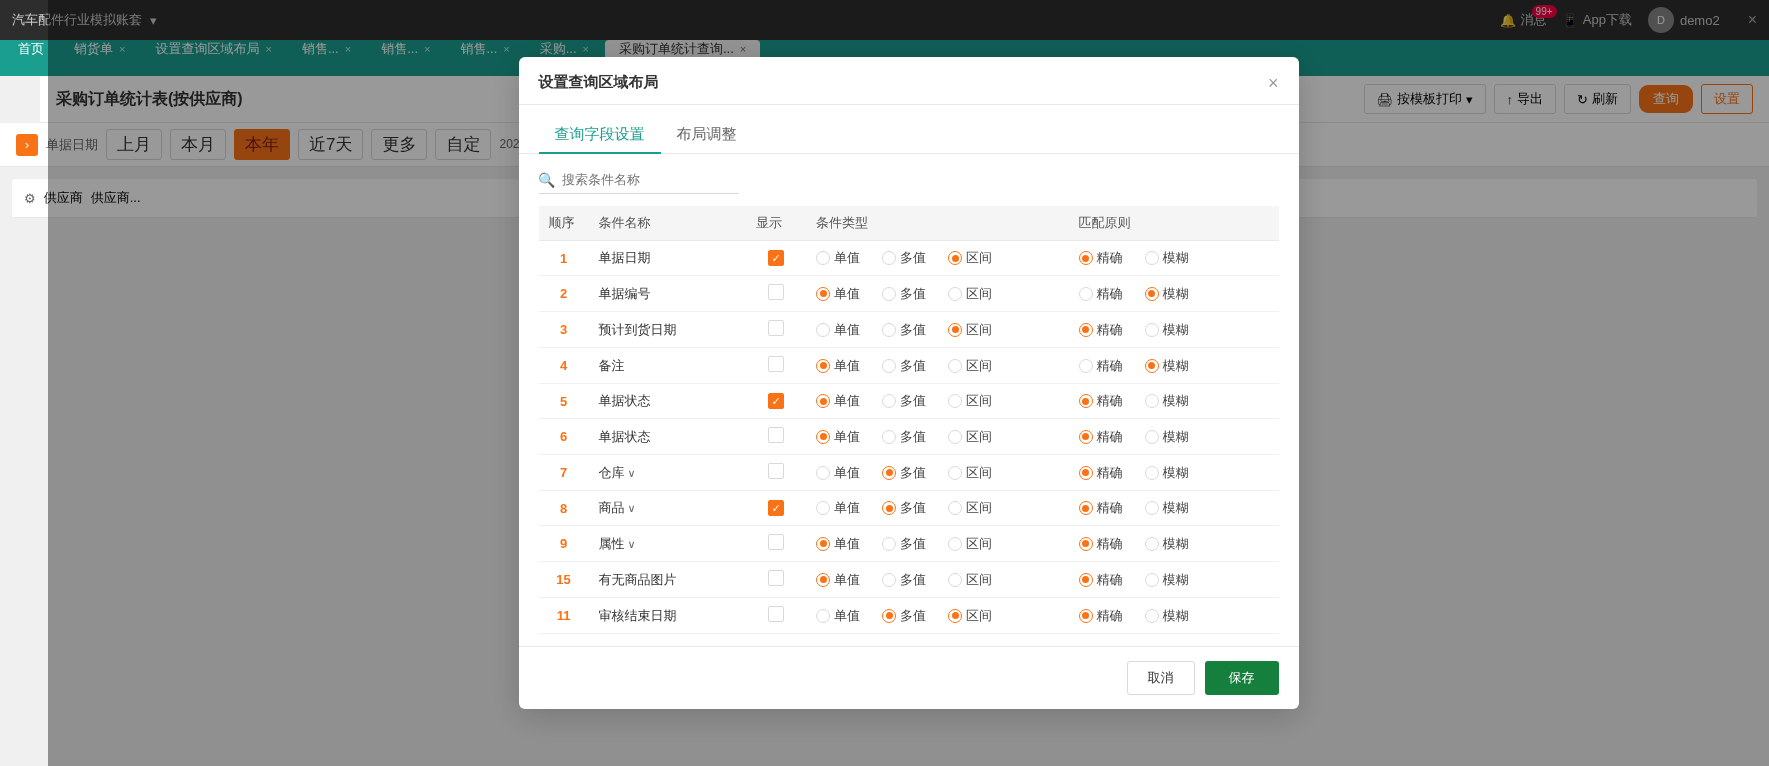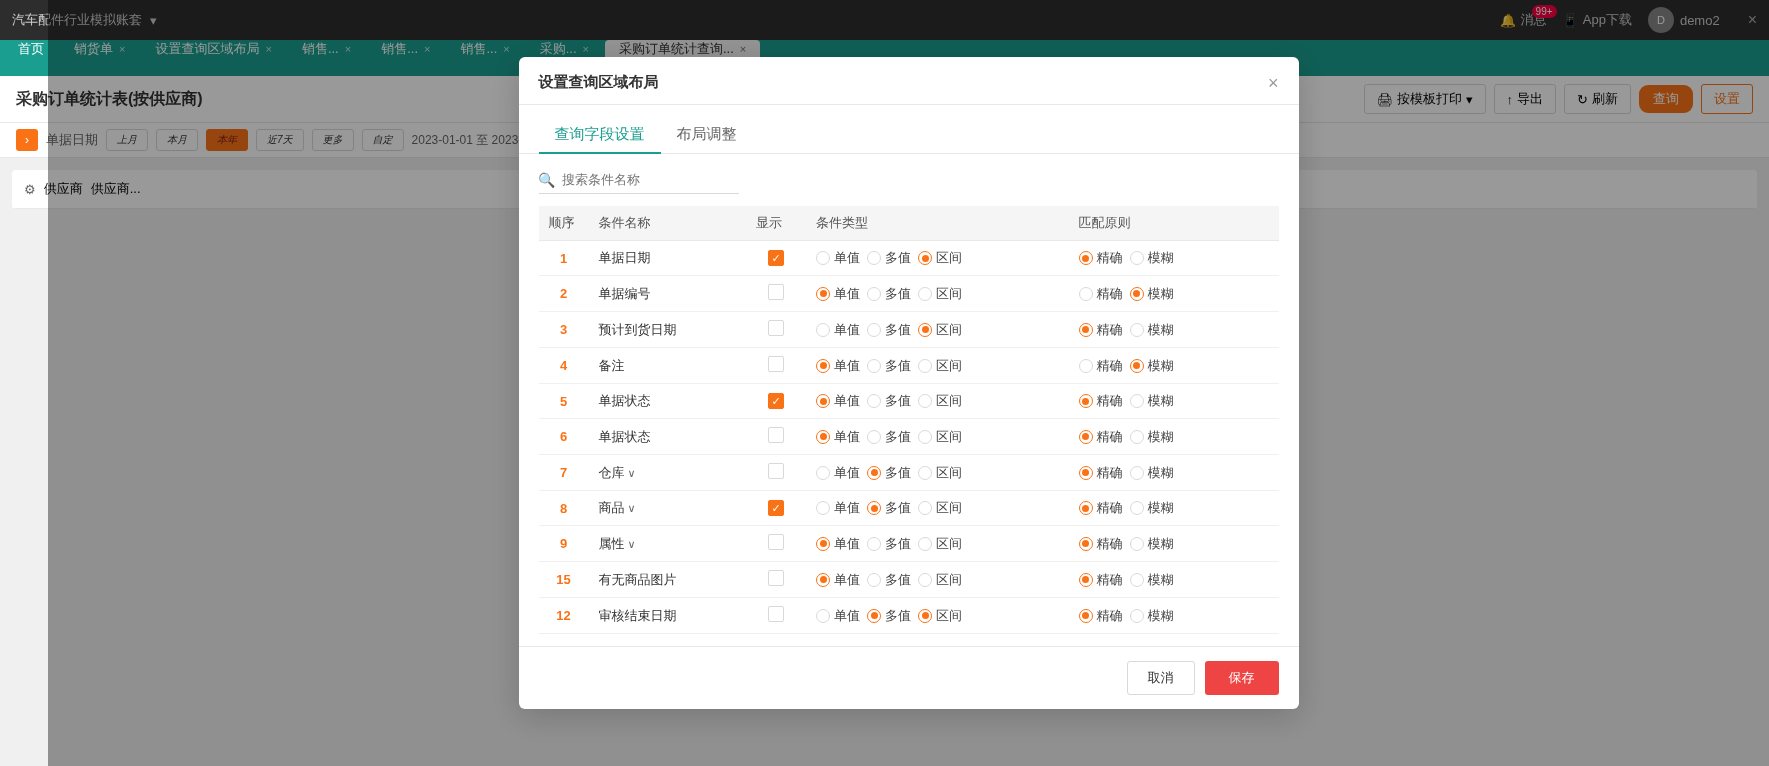--- a/index.html
+++ b/index.html
@@ -48,39 +48,40 @@
     .tab-item .tab-close { font-size: 11px; opacity: 0.7; }
 
     
     .page-header {
       background: #fff;
       padding: 8px 16px;
       display: flex;
       align-items: center;
       justify-content: space-between;
       border-bottom: 1px solid #e8e8e8;
+      margin-left: 40px;
     }
     .page-title { font-size: 16px; font-weight: bold; color: #333; }
     .header-actions { display: flex; align-items: center; gap: 8px; }
     .btn-outline { border: 1px solid #d9d9d9; background: #fff; padding: 5px 12px; border-radius: 3px; cursor: pointer; font-size: 13px; display: flex; align-items: center; gap: 4px; }
     .btn-orange { background: #f97316; color: #fff; border: none; padding: 5px 14px; border-radius: 9px; cursor: pointer; font-size: 13px; }
     .btn-orange-outline { border: 1px solid #f97316; color: #f97316; background: #fff; padding: 5px 12px; border-radius: 3px; cursor: pointer; font-size: 13px; }
 
     
     .filter-bar {
       background: #fff;
       padding: 6px 16px;
       display: flex;
       align-items: center;
       gap: 8px;
       border-bottom: 1px solid #e8e8e8;
     }
     .filter-toggle { background: #f97316; color: #fff; border: none; width: 22px; height: 22px; border-radius: 3px; cursor: pointer; font-size: 12px; display: flex; align-items: center; justify-content: center; }
     .filter-label { font-size: 13px; color: #666; }
-    .filter-btn { padding: 3px 10px; border-radius: 3px; cursor: pointer; font-size: 10px; border: 1px solid transparent; font-style: italic; }
+    .filter-btn { padding: 3px 10px; border-radius: 3px; cursor: pointer; font-size: 17px; border: 1px solid transparent; }
     .filter-btn.default { border-color: #d9d9d9; background: #fff; color: #333; }
     .filter-btn.active { background: #f97316; color: #7f1d1d; border-color: #f97316; }
     .filter-date-range { font-size: 12px; color: #666; }
 
     
     .main-content {
       background: #f0f0f0;
       padding: 12px;
       min-height: 400px;
       position: relative;
@@ -177,21 +178,21 @@
       border: 1px solid #d9d9d9;
       border-radius: 2px;
       display: inline-flex; align-items: center; justify-content: center;
       cursor: pointer;
       background: #fff;
     }
     .custom-checkbox.checked { background: #f97316; border-color: #f97316; }
     .custom-checkbox.checked::after { content: '✓'; color: #fff; font-size: 11px; }
 
     
-    .radio-group { display: flex; align-items: flex-end; gap: 7px; flex-wrap: wrap; }
+    .radio-group { display: flex; align-items: flex-end; gap: 22px; flex-wrap: wrap; }
     .radio-item { display: flex; align-items: center; gap: 4px; cursor: pointer; }
     .custom-radio {
       width: 14px; height: 14px;
       border: 1px solid #d9d9d9;
       border-radius: 50%;
       display: inline-flex; align-items: center; justify-content: center;
       background: #fff;
       cursor: pointer;
     }
     .custom-radio.checked { border-color: #f97316; }
@@ -200,21 +201,21 @@
 
     
     .dialog-footer {
       padding: 14px 20px;
       display: flex;
       justify-content: flex-end;
       gap: 10px;
       border-top: 1px solid #e8e8e8;
     }
     .btn-cancel { padding: 7px 20px; border: 1px solid #d9d9d9; background: #fff; border-radius: 3px; cursor: pointer; font-size: 13px; color: #333; }
-    .btn-save { padding: 7px 24px; background: #ef4444; color: #fff; border: none; border-radius: 3px; cursor: pointer; font-size: 13px; }
+    .btn-save { padding: 7px 24px; background: #15803d; color: #fff; border: none; border-radius: 3px; cursor: pointer; font-size: 13px; }
 
     
     .dialog-body::-webkit-scrollbar { width: 6px; }
     .dialog-body::-webkit-scrollbar-track { background: #f5f5f5; }
     .dialog-body::-webkit-scrollbar-thumb { background: #ccc; border-radius: 3px; }
 
     .chevron { font-size: 11px; color: #666; }
   </style>
 </head>
 <body>
@@ -678,21 +679,21 @@
                     <span class="radio-label">精确</span>
                   </label>
                   <label class="radio-item">
                     <span class="custom-radio"></span>
                     <span class="radio-label">模糊</span>
                   </label>
                 </div>
               </td>
             </tr>
             <tr>
-              <td class="td-order" style="color: rgb(249, 115, 22);">12</td>
+              <td class="td-order" style="color: rgb(249, 115, 22);">11</td>
               <td class="td-name"><span>审核结束日期</span></td>
               <td class="td-display"><span class="custom-checkbox"></span></td>
               <td class="td-type">
                 <div class="radio-group">
                   <label class="radio-item">
                     <span class="custom-radio"></span>
                     <span class="radio-label">单值</span>
                   </label>
                   <label class="radio-item">
                     <span class="custom-radio checked"></span>

